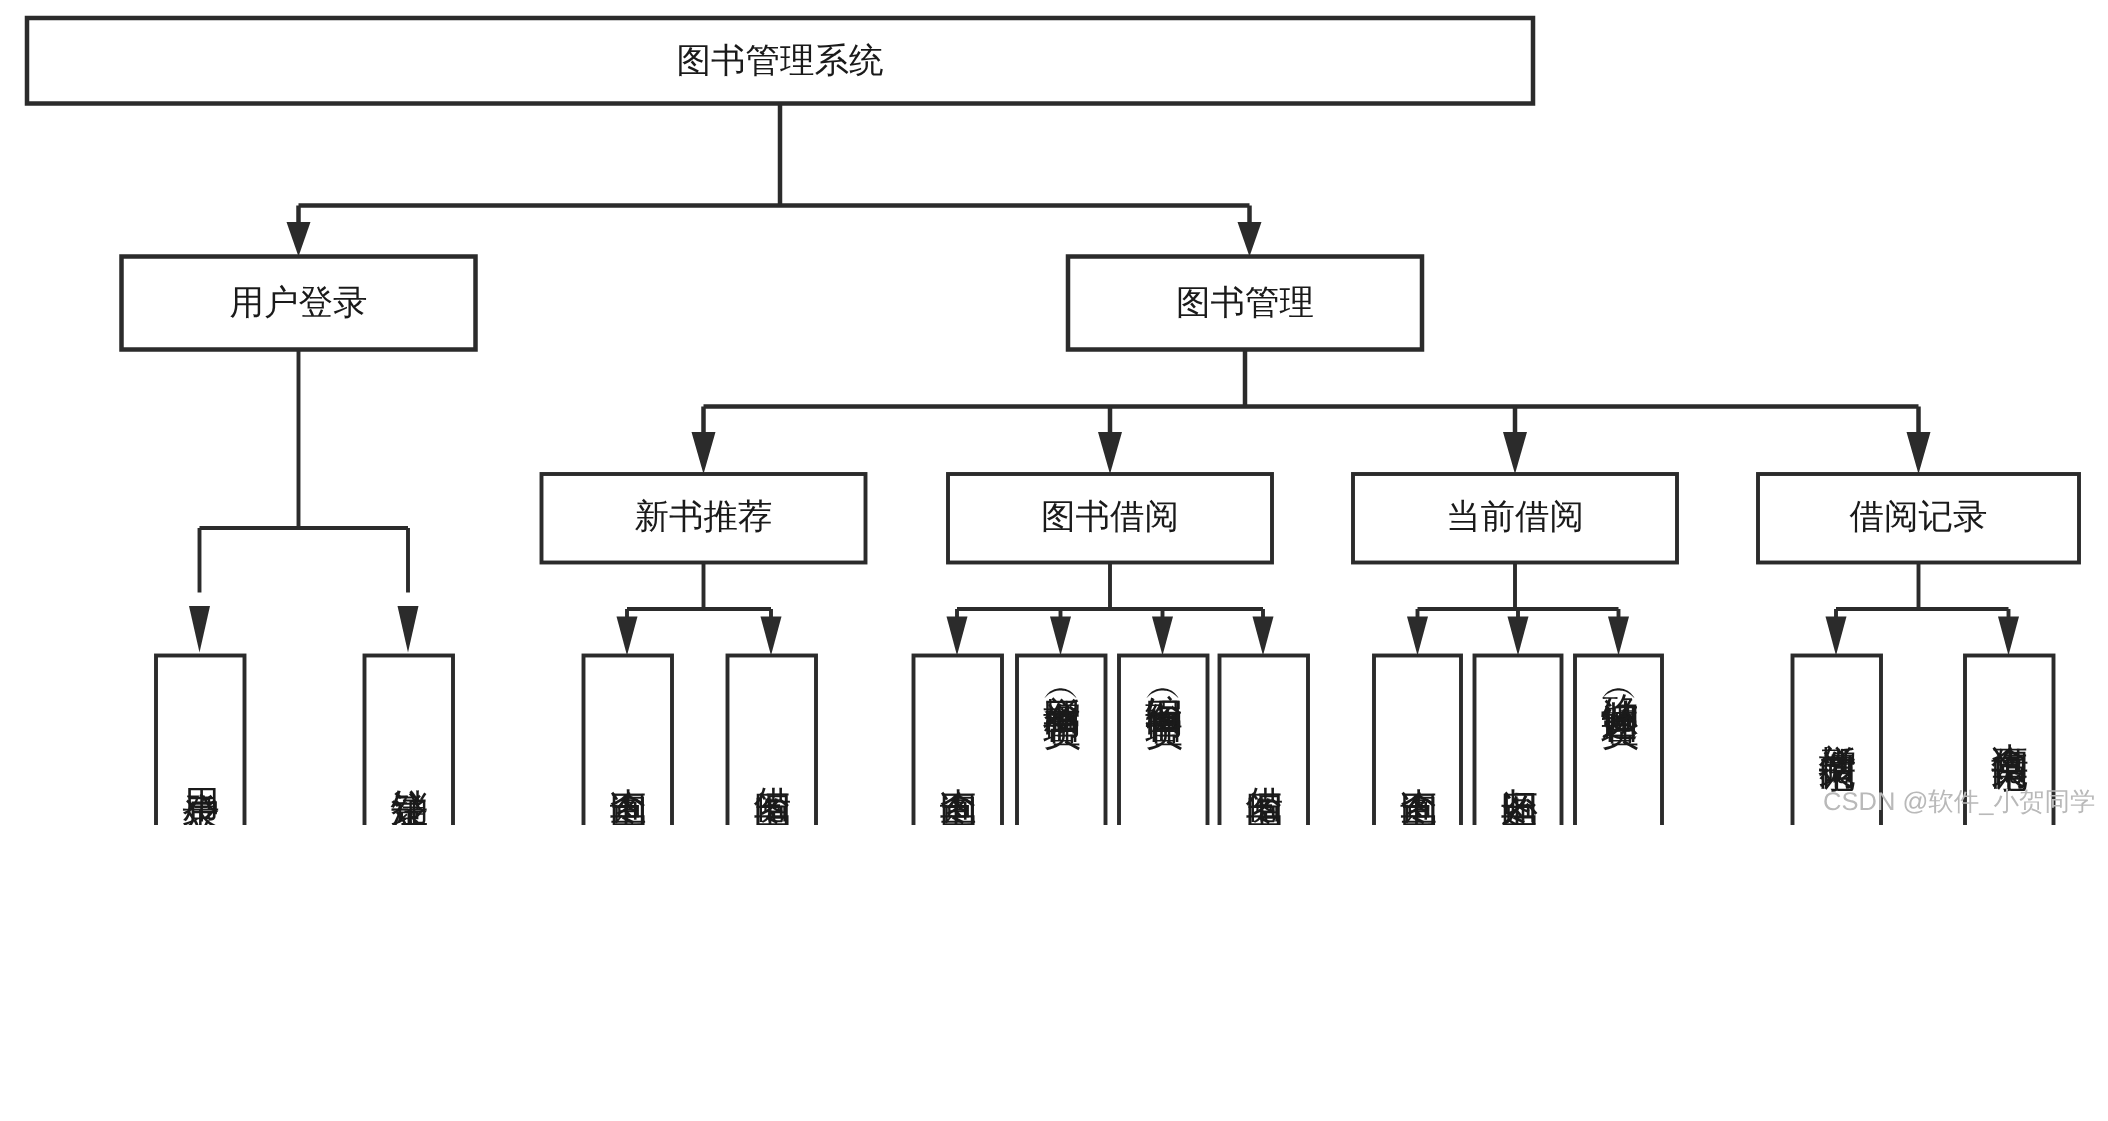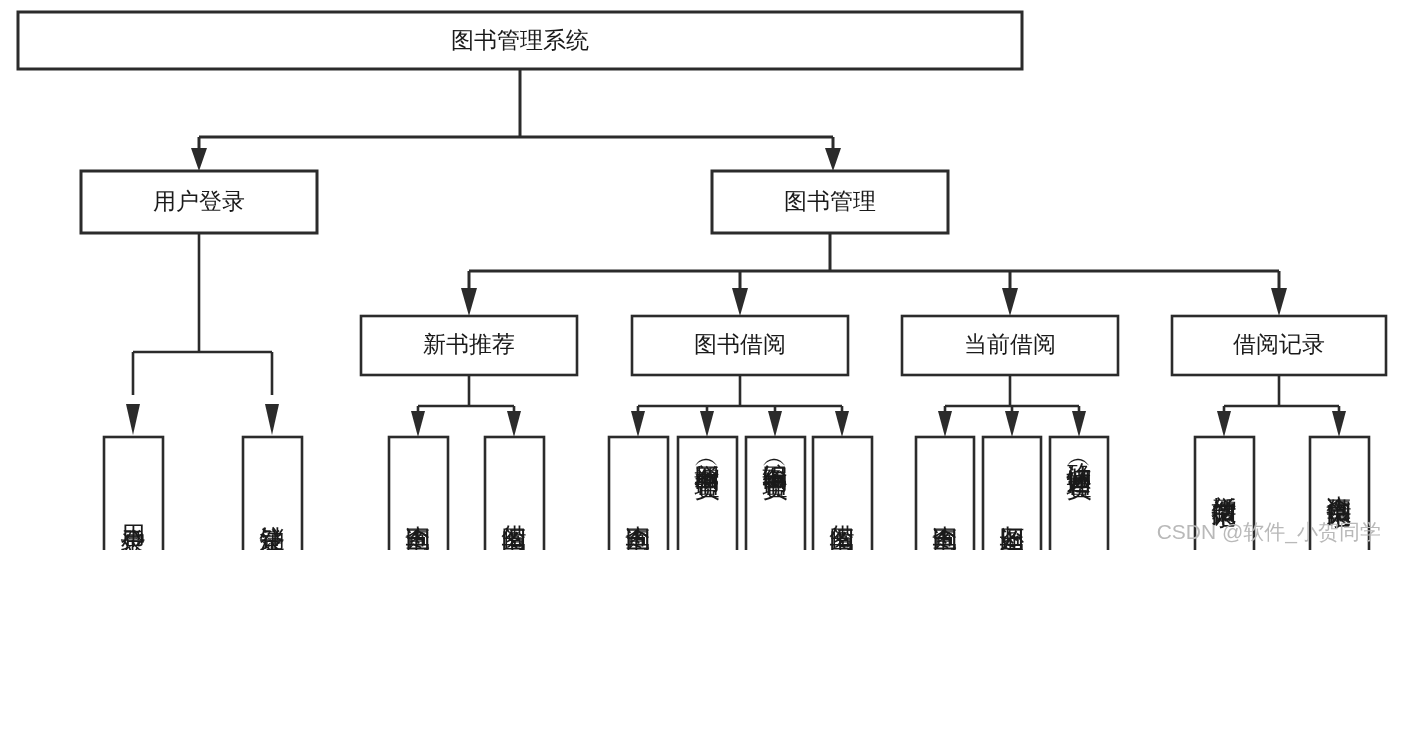--- a/index.html
+++ b/index.html
@@ -60,24 +60,24 @@
     font-size: 25px;
     line-height: 1.06;
     color: #1a1a1a;
     letter-spacing: 2px;
     text-align: start;
     white-space: nowrap;
     pointer-events: none;
   }
   .watermark {
     position: absolute;
-    right: 24px;
+    right: 8px;
     bottom: 4px;
     font-family: "Liberation Sans", "DejaVu Sans", sans-serif;
-    font-size: 21px;
+    font-size: 17px;
     color: #b9b9b9;
     white-space: nowrap;
   }
 </style>
 </head>
 <body>
 
 <div id="diagram-root">
 
   <svg id="flow" viewBox="0 0 1405 747">

